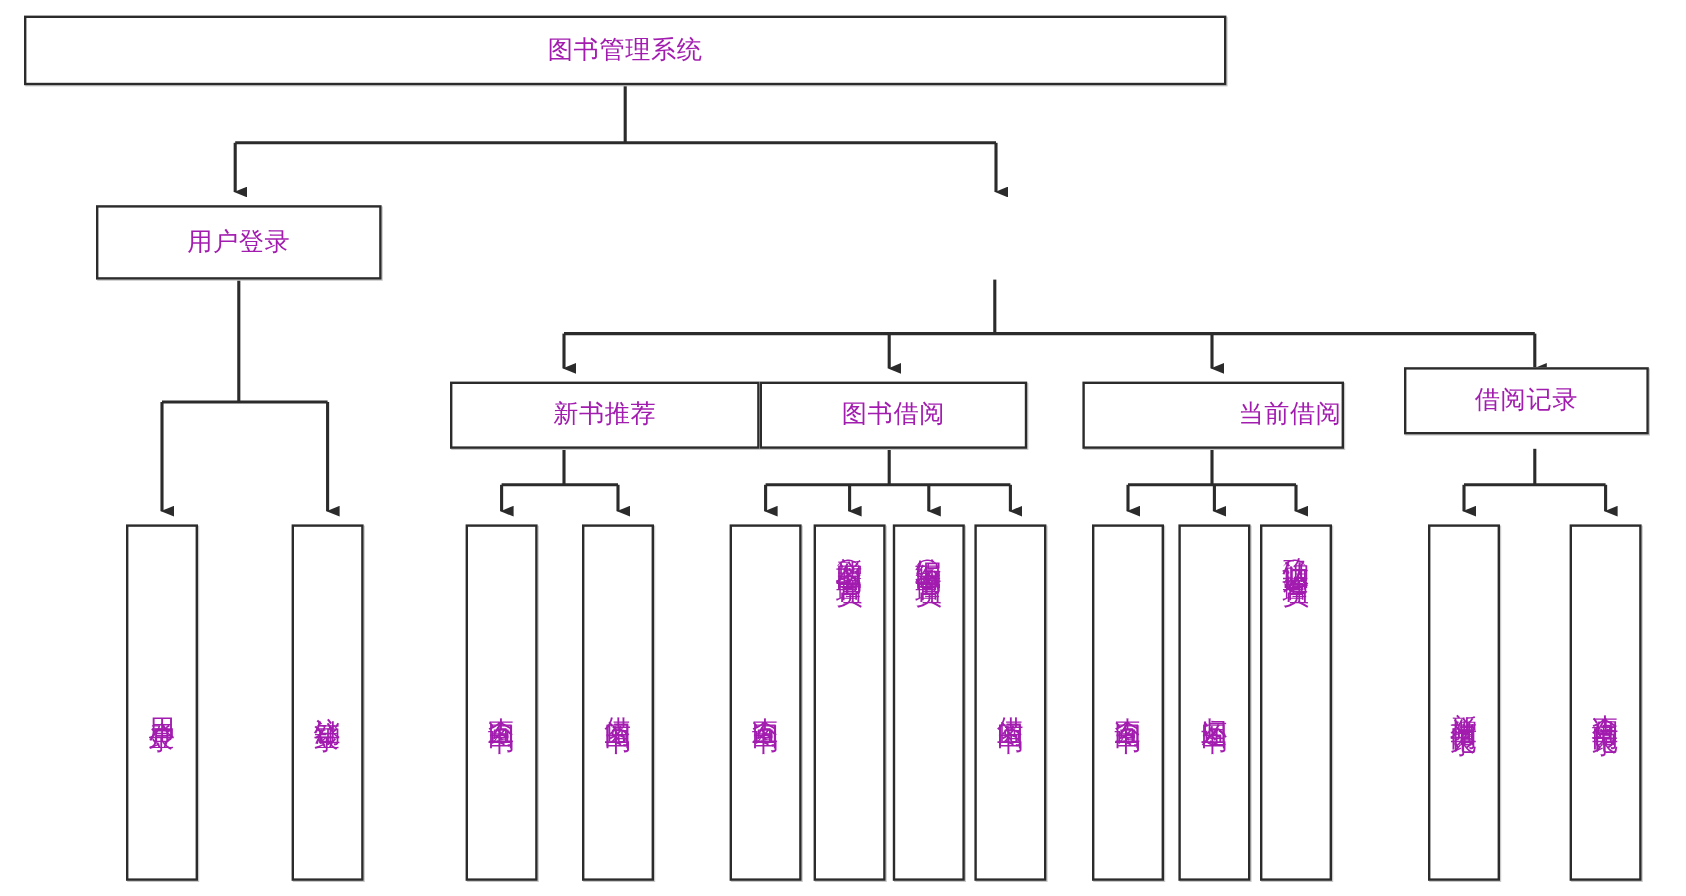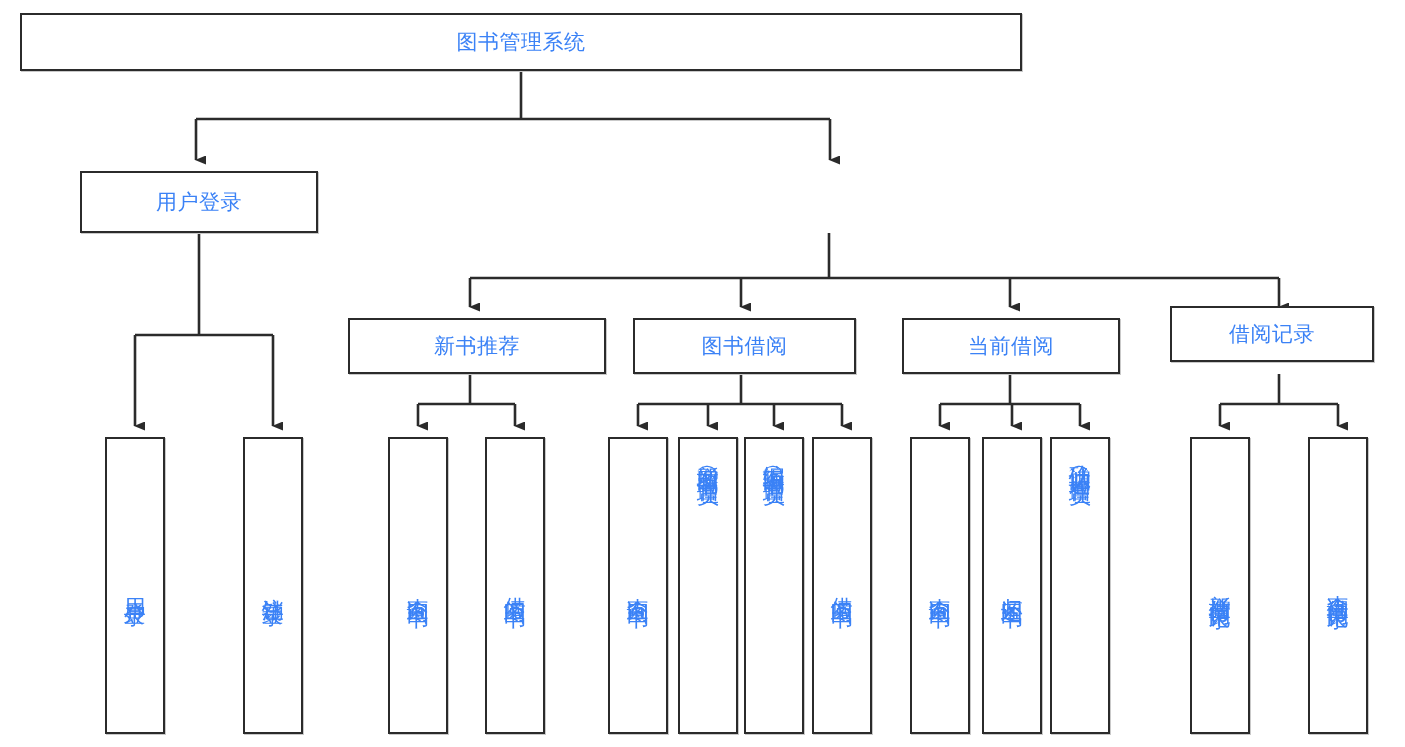--- a/index.html
+++ b/index.html
@@ -25,21 +25,21 @@
     box-sizing: border-box;
     background: #ffffff;
     border: 2px solid #2b2b2b;
     box-shadow: 1px 1px 0 0 #c9c9c9;
     display: flex;
     align-items: center;
     justify-content: center;
     overflow: hidden;
   }
   .node-label {
-    color: #3b82f6;
+    color: #a21caf;
     font-size: 21px;
     line-height: 1.25;
     letter-spacing: 0.5px;
     white-space: nowrap;
   }
   .node.vertical {
     align-items: flex-start;
     justify-content: center;
     padding-top: 8px;
   }
@@ -128,27 +128,27 @@
   </svg>
 
   <div class="node" id="n-root" style="left: 20px; top: 13px; width: 1002px; height: 58px;">
     <span class="node-label">图书管理系统</span>
   </div>
 
   <div class="node" id="n-user_login" style="left: 80px; top: 171px; width: 238px; height: 62px;">
     <span class="node-label">用户登录</span>
   </div>
 
-  <div class="node" id="n-new_book_rec" style="left: 348px; top: 318px; width: 258px; height: 56px;">
+  <div class="node" id="n-new_book_rec" style="left: 375px; top: 318px; width: 258px; height: 56px;">
     <span class="node-label">新书推荐</span>
   </div>
   <div class="node" id="n-book_borrow" style="left: 633px; top: 318px; width: 223px; height: 56px;">
     <span class="node-label">图书借阅</span>
   </div>
-  <div class="node" id="n-current_borrow" style="left: 902px; top: 318px; width: 218px; height: 56px;">
+  <div class="node" id="n-current_borrow" style="left: 902px; top: 318px; width: 218px; height: 56px; justify-content: flex-end;">
     <span class="node-label">当前借阅</span>
   </div>
   <div class="node" id="n-borrow_record" style="left: 1170px; top: 306px; width: 204px; height: 56px;">
     <span class="node-label">借阅记录</span>
   </div>
 
   <div class="node vertical centered" id="n-leaf_user_login" style="left: 105px; top: 437px; width: 60px; height: 297px;">
     <span class="node-label">用户登录</span>
   </div>
   <div class="node vertical centered" id="n-leaf_user_logout" style="left: 243px; top: 437px; width: 60px; height: 297px;">

